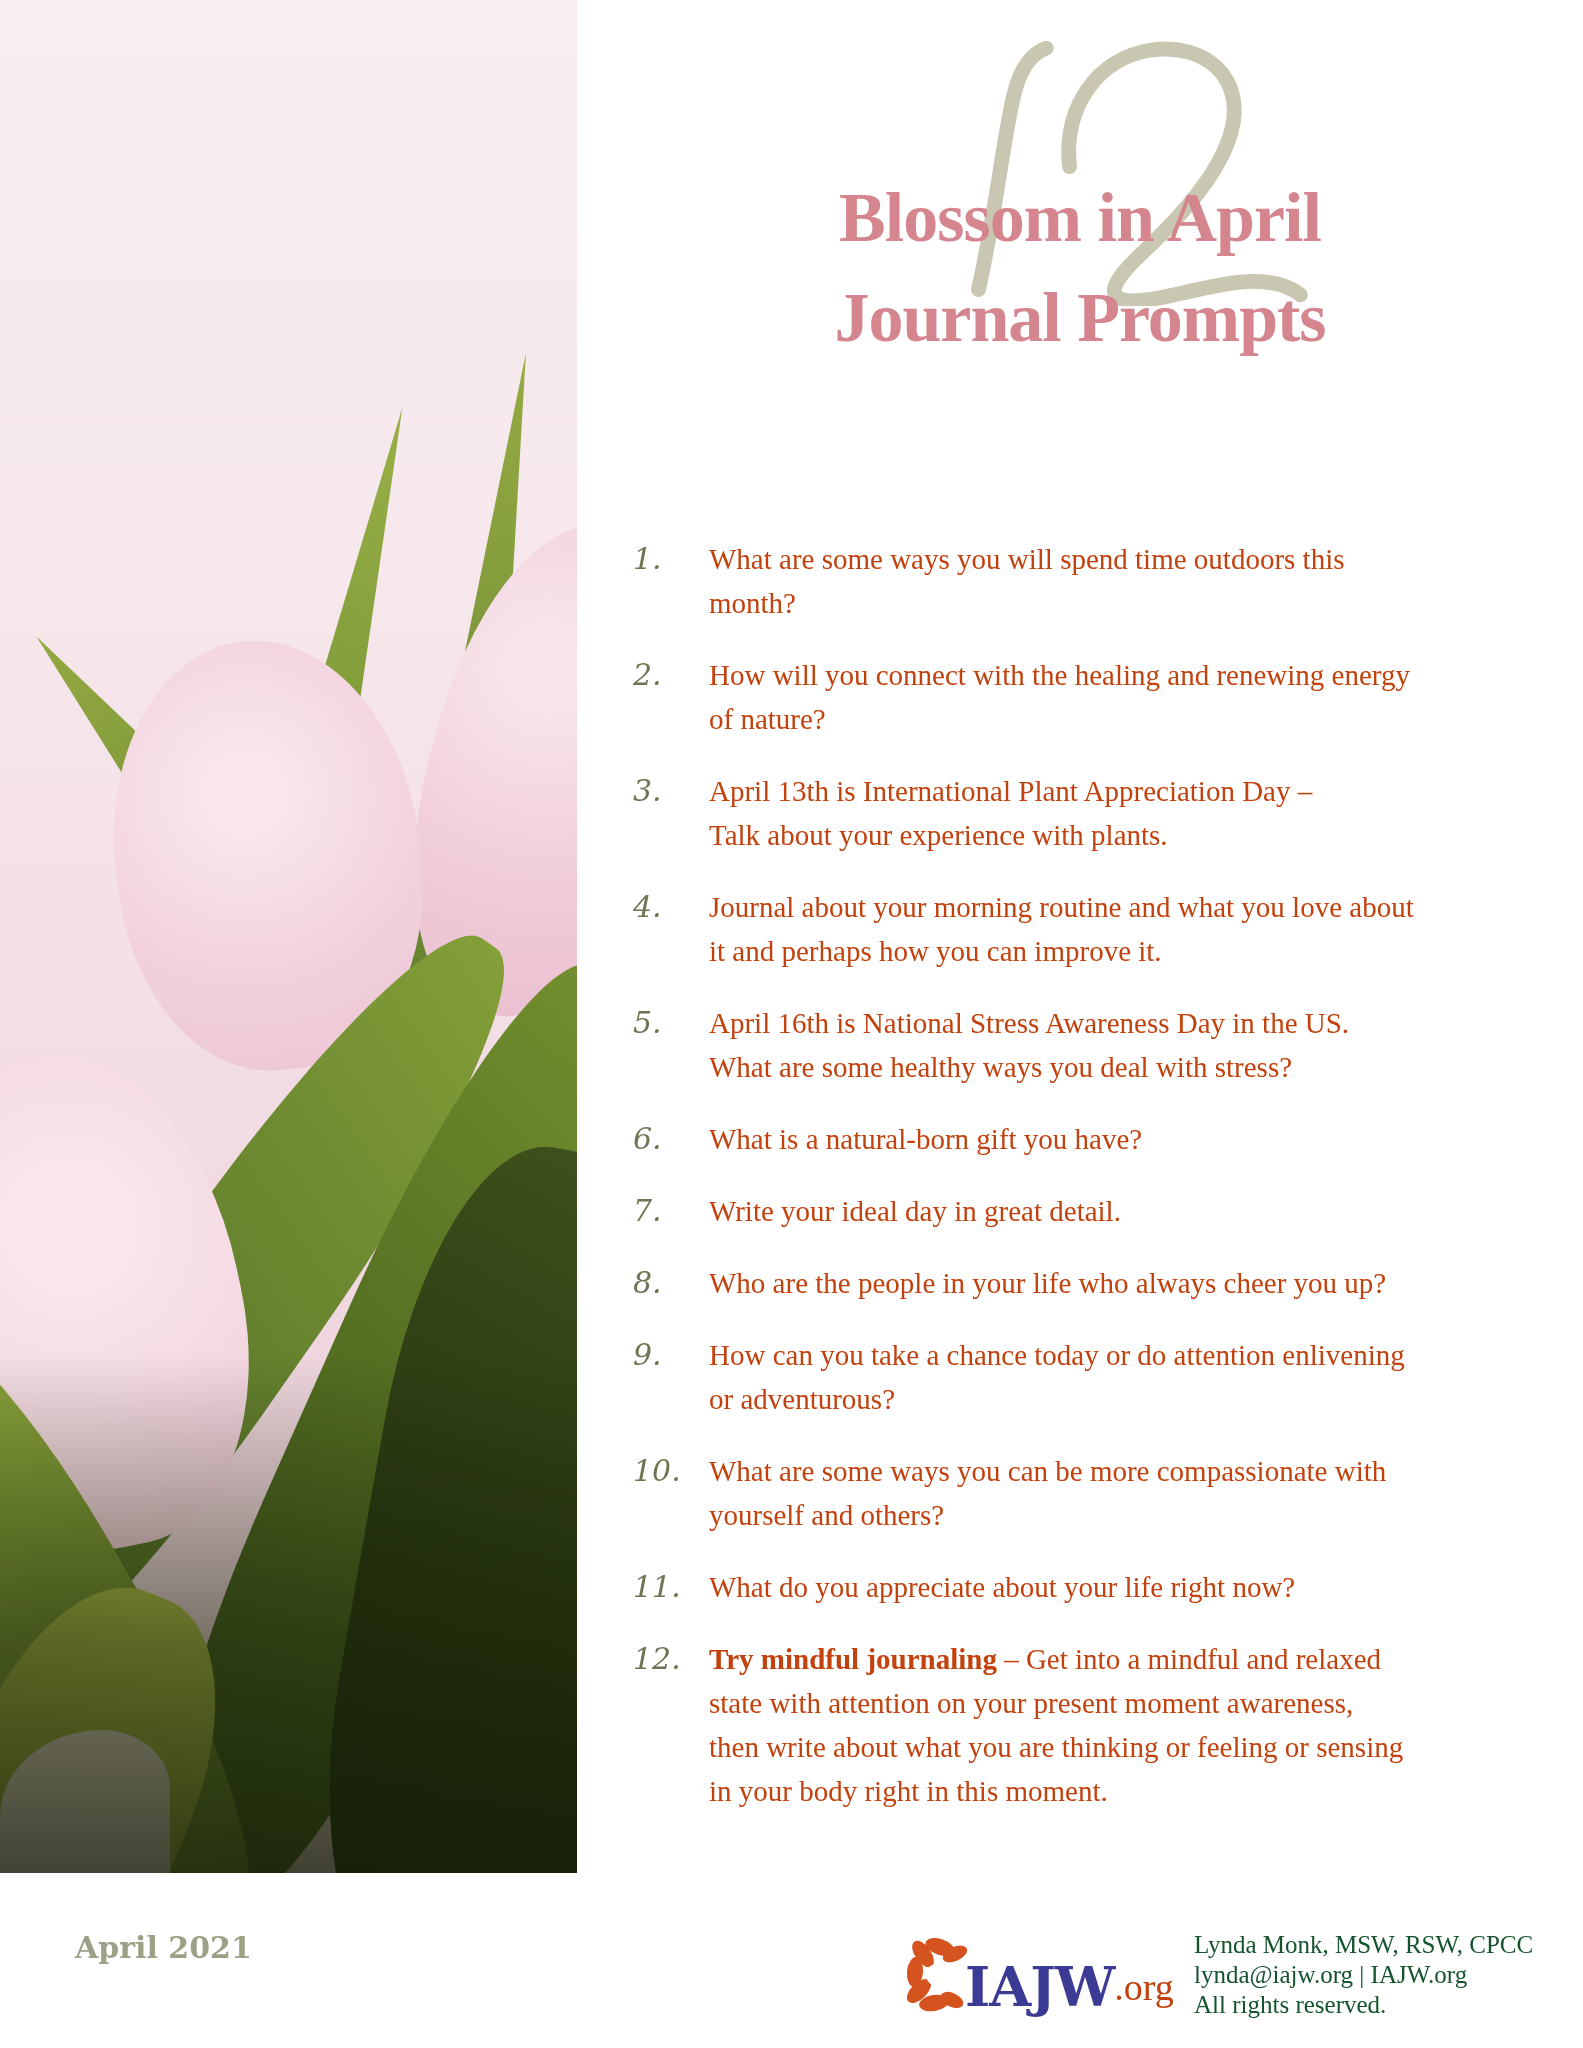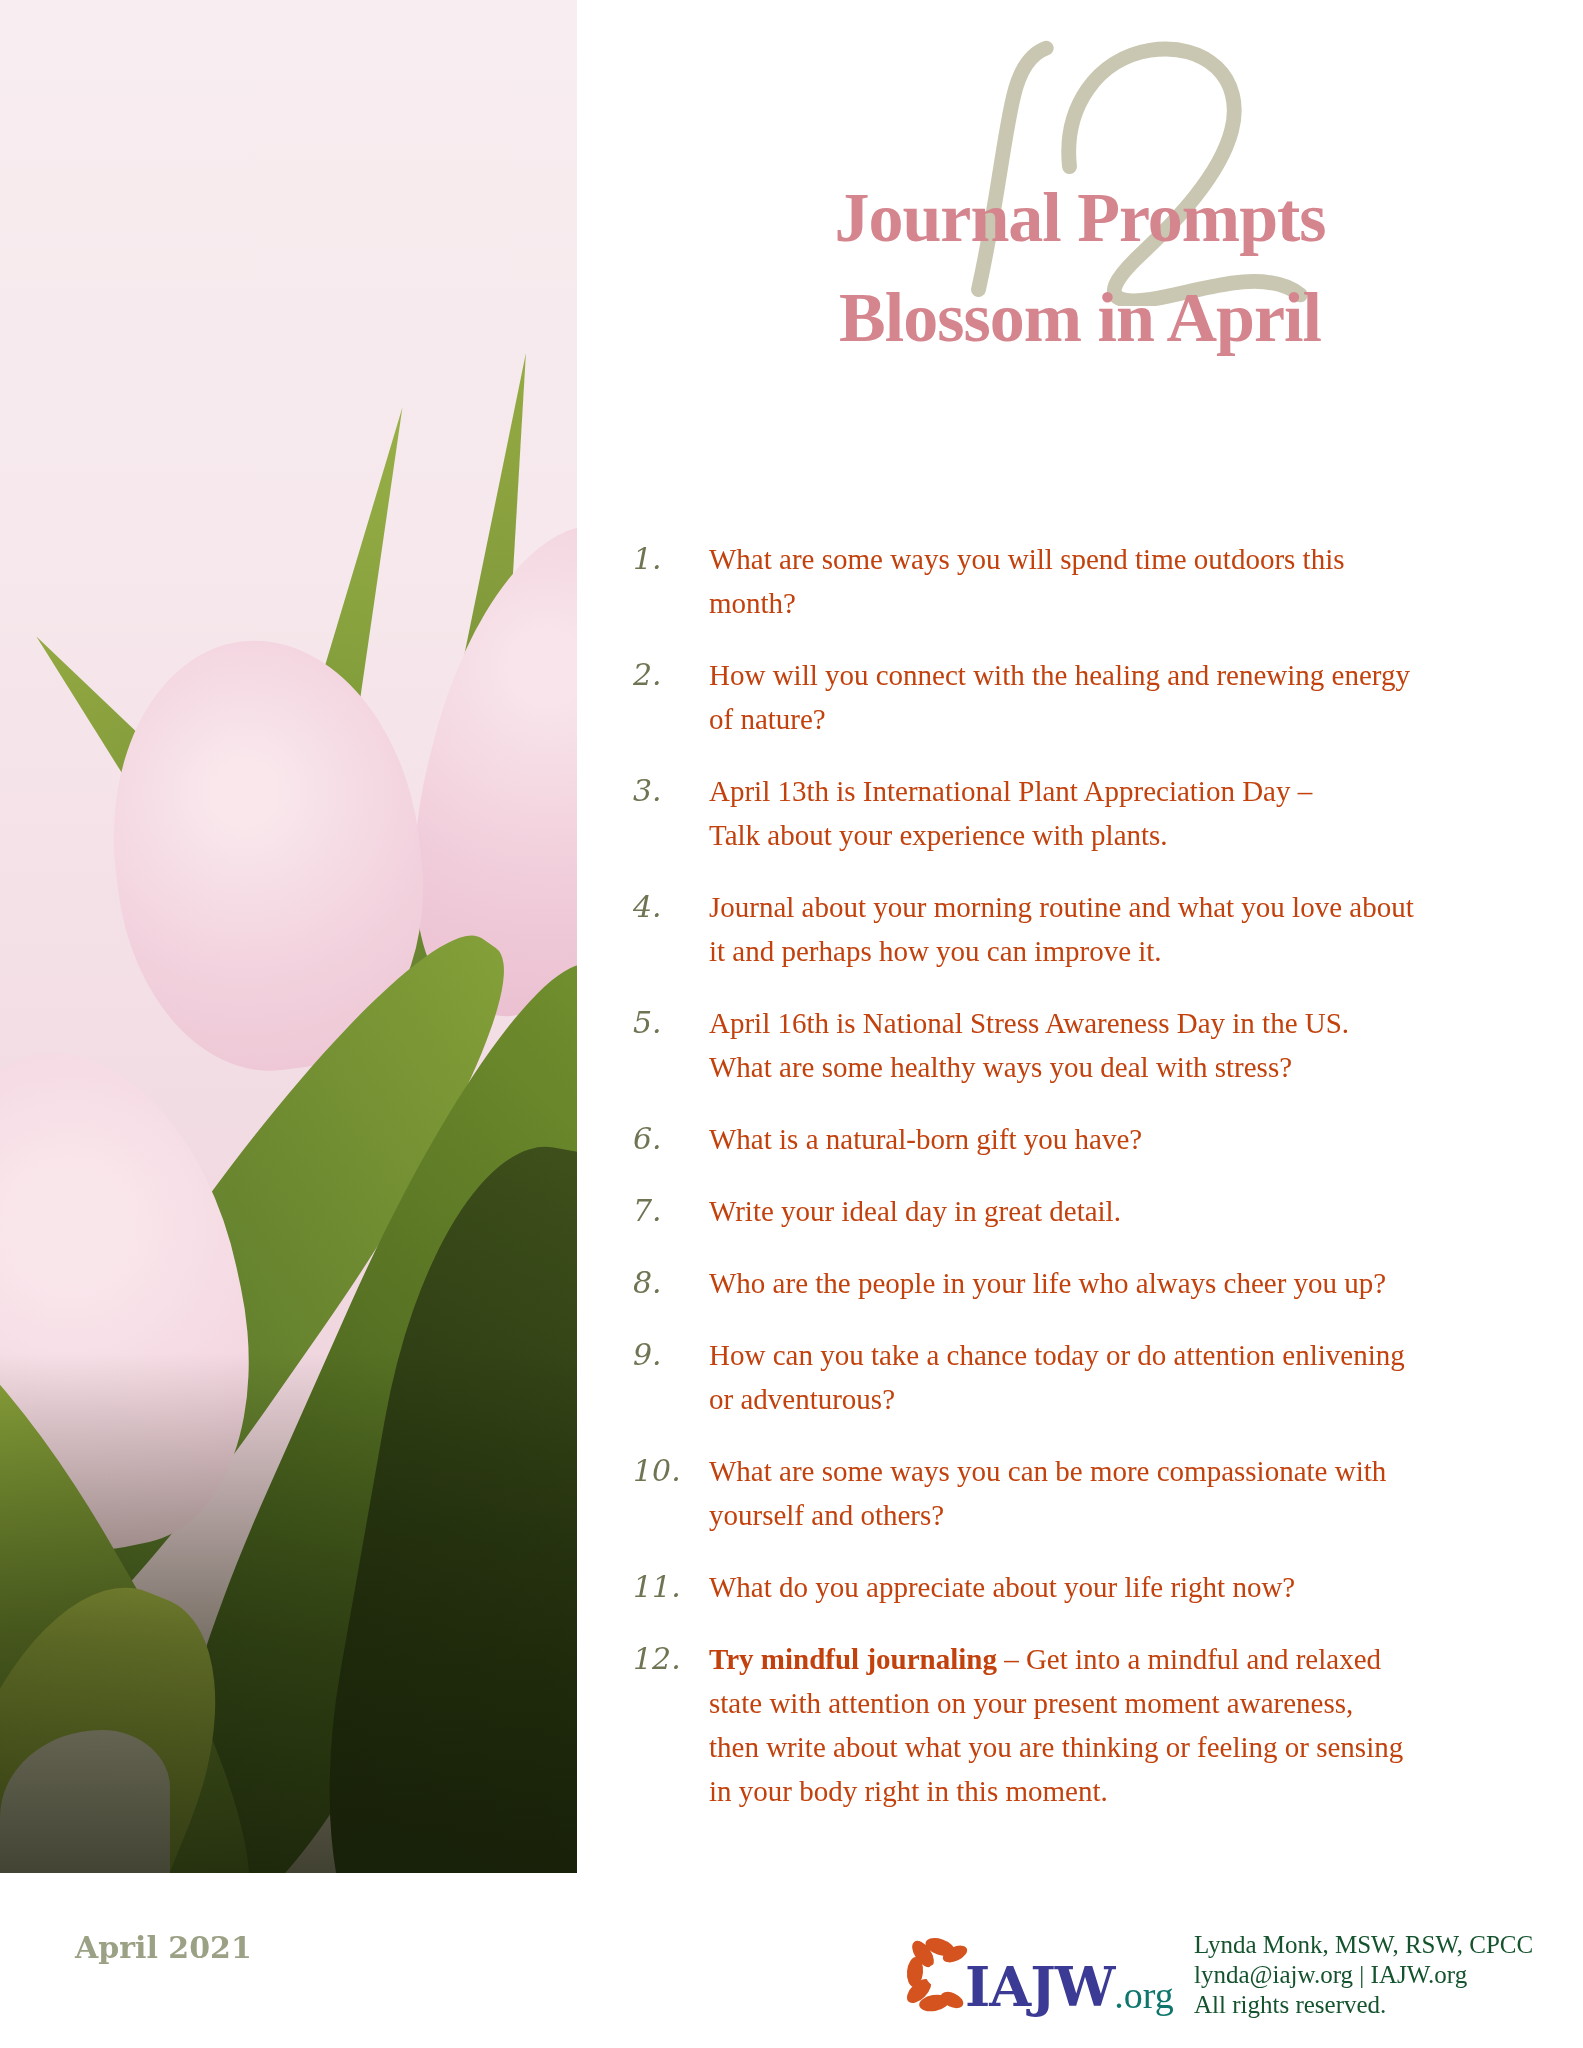--- a/index.html
+++ b/index.html
@@ -52,22 +52,22 @@
   .prompt-text{font-size:29px;line-height:44px;color:#c2410c;white-space:pre-line;width:784px;}
   .prompt-text b{font-weight:bold;}
 
   
   .date{position:absolute;left:75px;top:1930px;font-family:"DejaVu Serif",serif;font-weight:bold;
         font-size:30px;color:#9aa184;z-index:2;text-align:right;}
   .logo{position:absolute;left:903px;top:1934px;display:flex;align-items:flex-end;z-index:2;}
   .logo-flower{width:74px;height:80px;flex:0 0 auto;}
   .logo-text{font-family:"DejaVu Serif",serif;font-weight:bold;font-size:54px;line-height:54px;
              color:#3b3a94;letter-spacing:-1px;margin-left:-12px;margin-bottom:0;}
-  .logo-suffix{font-family:"Liberation Serif",serif;font-size:38px;line-height:38px;color:#0f766e;
-             }
+  .logo-suffix{font-family:"Liberation Serif",serif;font-size:38px;line-height:38px;color:#c2410c;
+             margin-bottom:8px;}
   .contact{position:absolute;left:1194px;top:1930px;font-size:25px;line-height:30px;color:#14532d;z-index:2;}
 </style>
 </head>
 <body>
 
 <div id="page">
 
   <div class="photo">
     <div class="shape blade blade1"></div>
     <div class="shape blade blade2"></div>
@@ -83,22 +83,22 @@
     <div class="shape pinkcorner"></div>
     <div class="shape darkfade"></div>
   </div>
 
   <svg class="watermark" viewBox="0 0 340 250" fill="none">
     <path d="M 72 8 C 58 13 47 28 41 54 C 31 96 25 160 8 236" stroke="#c9c7b1" stroke-width="14" stroke-linecap="round"></path>
     <path d="M 94 120 C 88 64 120 18 170 10 C 222 2 260 36 247 86 C 236 128 196 170 160 204 C 138 225 127 242 146 246 C 167 250 207 236 247 230 C 275 226 298 230 312 241" stroke="#c9c7b1" stroke-width="14" stroke-linecap="round"></path>
   </svg>
 
   <div class="title-block">
+    <div>Blossom in April</div>
     <div>Journal Prompts</div>
-    <div>Blossom in April</div>
   </div>
 
   <div class="prompts" id="prompt-list">
       <div class="prompt-item">
         <span class="prompt-num">1.</span>
         <span class="prompt-text">What are some ways you will spend time outdoors this
 month?</span>
       </div>
       <div class="prompt-item">
         <span class="prompt-num">2.</span>

